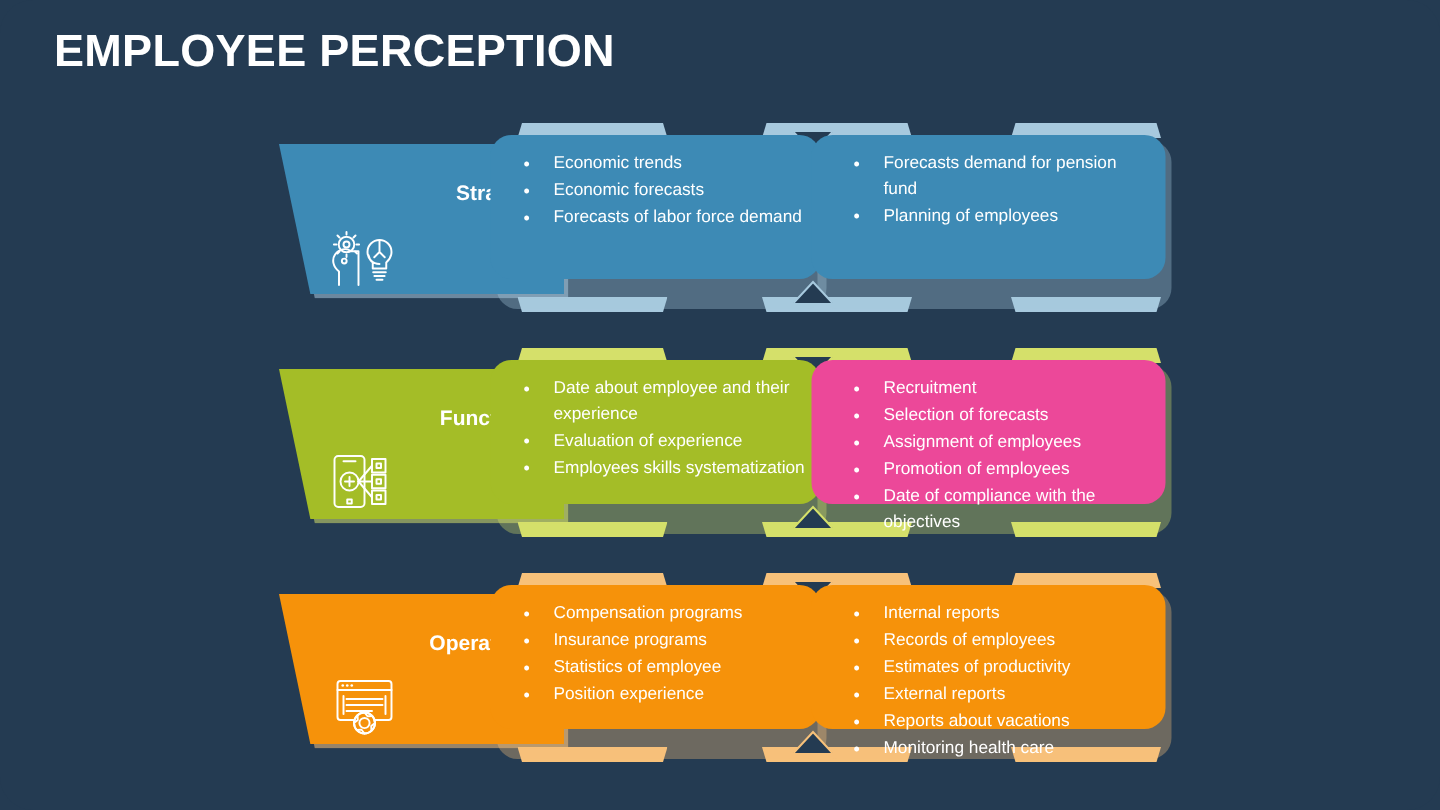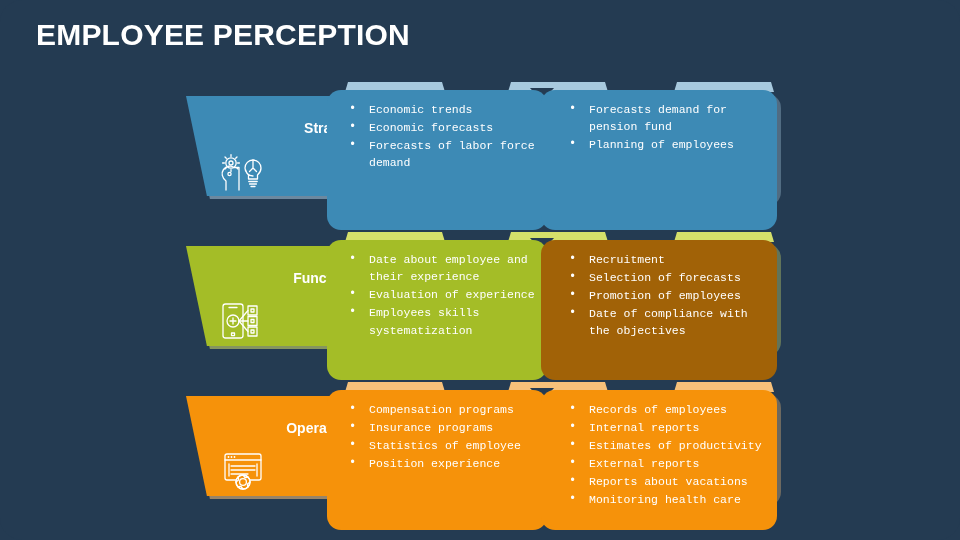--- a/index.html
+++ b/index.html
@@ -87,24 +87,23 @@
     bottom: 4px;
     width: 50px;
     height: 44px;
   }
   .trap-icon svg { display: block; width: 50px; height: 44px; }
 
   
   .card {
     position: absolute;
     top: 22px;
-    height: 140px;
+    height: 96px;
     border-radius: 14px;
     box-sizing: border-box;
-    font-family: Liberation Mono, monospace;
   }
   .card-left  { left: 327px; width: 220px; }
   .card-right { left: 541px; width: 236px; }
 
   
   .ribbon {
     position: absolute;
     height: 10px;
   }
   .ribbon-top    { top: 14px; }
@@ -288,24 +287,25 @@
     </div>
 
     <div class="card card-left" style="background: rgb(164, 189, 39);">
       <ul class="bullets">
         <li>Date about employee and their experience</li>
         <li>Evaluation of experience</li>
         <li>Employees skills systematization</li>
       </ul>
     </div>
 
-    <div class="card card-right" style="background: #a16207;">
+    <div class="card card-right" style="background: #ec4899;">
       <ul class="bullets tight">
         <li>Recruitment</li>
         <li>Selection of forecasts</li>
+        <li>Assignment of employees</li>
         <li>Promotion of employees</li>
         <li>Date of compliance with the objectives</li>
       </ul>
     </div>
   </div>
 
   <div class="row row-operational">
 
     <div class="ribbon ribbon-top rib-a" style="background: rgb(247, 193, 122);"></div>
     <div class="ribbon ribbon-top rib-b" style="background: rgb(247, 193, 122);"></div>
@@ -358,22 +358,22 @@
       <ul class="bullets tight">
         <li>Compensation programs</li>
         <li> Insurance programs</li>
         <li>Statistics of employee</li>
         <li>Position experience</li>
       </ul>
     </div>
 
     <div class="card card-right" style="background: rgb(246, 146, 10);">
       <ul class="bullets tight">
+        <li>Internal reports</li>
         <li>Records of employees</li>
-        <li>Internal reports</li>
         <li>Estimates of productivity</li>
         <li>External reports</li>
         <li>Reports about vacations</li>
         <li>Monitoring health care</li>
       </ul>
     </div>
   </div>
 
 </div>
 

